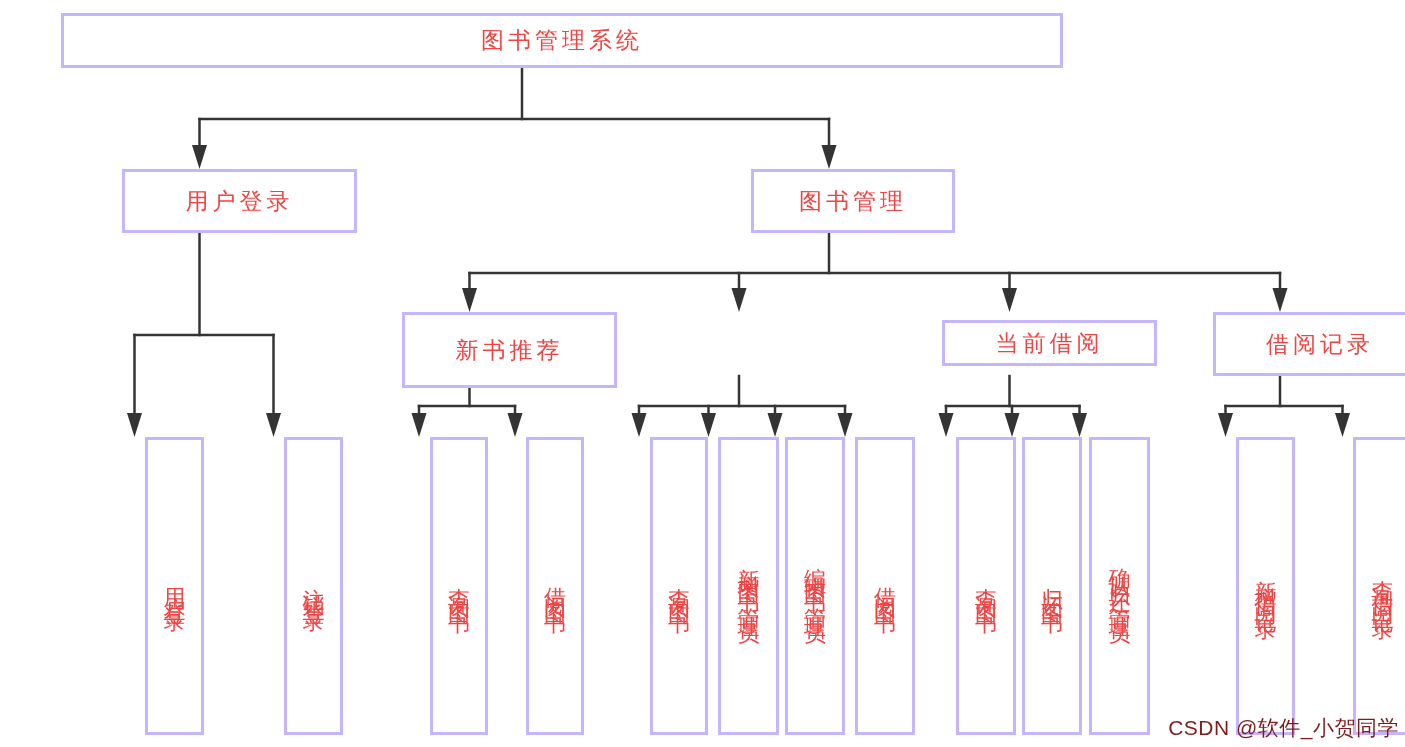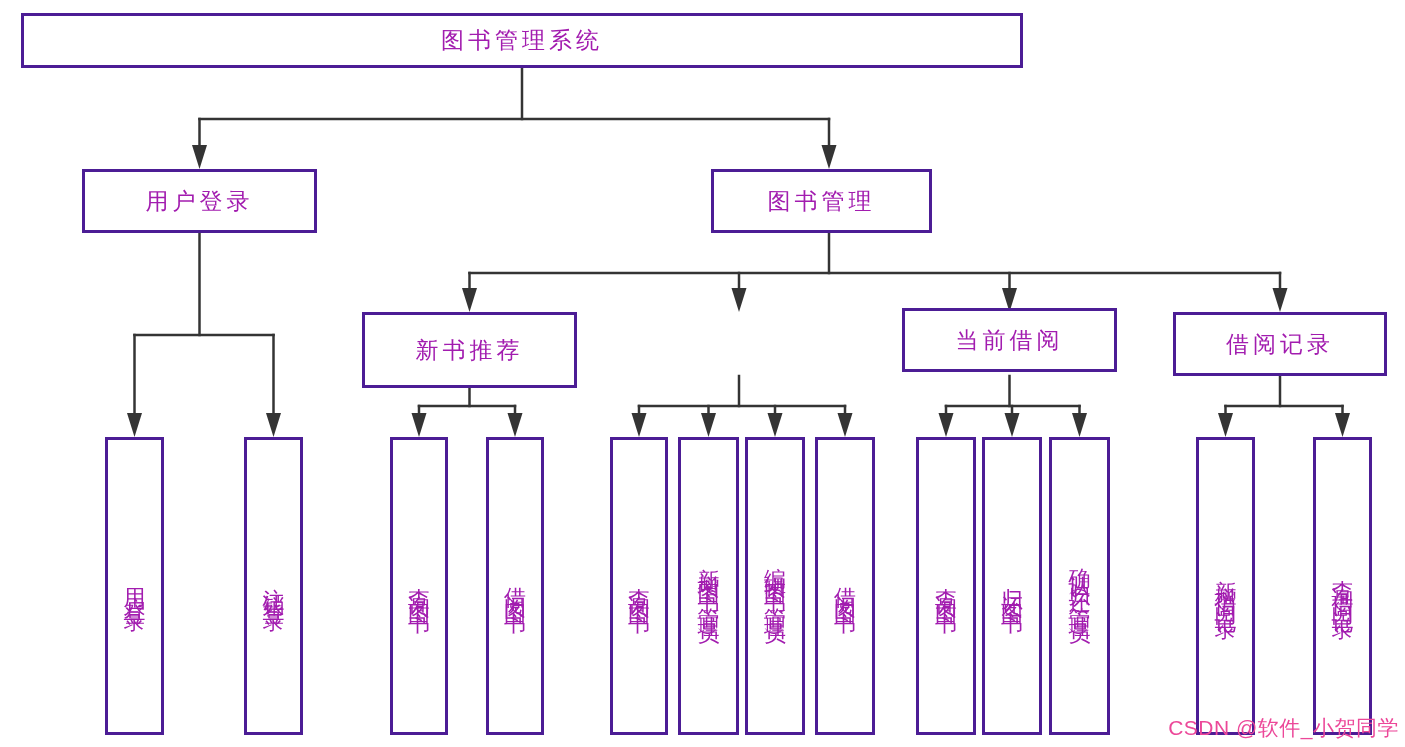--- a/index.html
+++ b/index.html
@@ -11,46 +11,47 @@
     font-family:"Liberation Sans","DejaVu Sans",sans-serif;
   }
   .wires{
     position:absolute;left:0;top:0;width:1405px;height:747px;
     pointer-events:none;
   }
   .node{
     position:absolute;
     box-sizing:border-box;
     background:#fff;
-    border:3px solid #4c1d95;
+    border:3px solid #c4b5fd;
     display:flex;
     align-items:center;
     justify-content:center;
-    color:#a21caf;
+    color:#ef4444;
     z-index:2;
+    margin-left:40px;
   }
   .node.h{
     font-size:23px;
     letter-spacing:4px;
     white-space:nowrap;
   }
   .node.v{
     writing-mode:vertical-rl;
     text-orientation:mixed;
     font-size:22px;
     letter-spacing:8px;
     line-height:1;
   }
   .watermark{
     position:absolute;
     right:6px;
     bottom:5px;
     font-size:21px;
     letter-spacing:0.5px;
-    color:#ec4899;
+    color:#7f1d1d;
     z-index:3;
     white-space:nowrap;
   }
 </style>
 </head>
 <body>
 
 <div class="canvas">
 
   <svg class="wires" viewBox="0 0 1405 747" xmlns="http://www.w3.org/2000/svg">
@@ -104,24 +105,24 @@
       <polygon points="1072,413 1087,413 1079.5,437" fill="#343434"></polygon>
       <path d="M 1225.5,406 L 1225.5,425" stroke="#343434" stroke-width="2.5" stroke-linecap="square" fill="none"></path>
       <polygon points="1218,413 1233,413 1225.5,437" fill="#343434"></polygon>
       <path d="M 1342.5,406 L 1342.5,425" stroke="#343434" stroke-width="2.5" stroke-linecap="square" fill="none"></path>
       <polygon points="1335,413 1350,413 1342.5,437" fill="#343434"></polygon>
     </svg>
 
   <div class="node h" style="left:21px;top:13px;width:1002px;height:55px">图书管理系统</div>
 
   <div class="node h" style="left:82px;top:169px;width:235px;height:64px">用户登录</div>
-  <div class="node h" style="left:711px;top:169px;width:221px;height:64px">图书管理</div>
+  <div class="node h" style="left:711px;top:169px;width:204px;height:64px">图书管理</div>
 
   <div class="node h" style="left:362px;top:312px;width:215px;height:76px">新书推荐</div>
-  <div class="node h" style="left:902px;top:308px;width:215px;height:64px">当前借阅</div>
+  <div class="node h" style="left:902px;top:320px;width:215px;height:46px">当前借阅</div>
   <div class="node h" style="left:1173px;top:312px;width:214px;height:64px">借阅记录</div>
 
   <div class="node v" style="left:105px;top:437px;width:59px;height:298px">用户登录</div>
   <div class="node v" style="left:244px;top:437px;width:59px;height:298px">注销登录</div>
 
   <div class="node v" style="left:390px;top:437px;width:58px;height:298px">查询图书</div>
   <div class="node v" style="left:486px;top:437px;width:58px;height:298px">借阅图书</div>
 
   <div class="node v" style="left:610px;top:437px;width:58px;height:298px">查询图书</div>
   <div class="node v" style="left:678px;top:437px;width:61px;height:298px">新增图书（管理员）</div>

